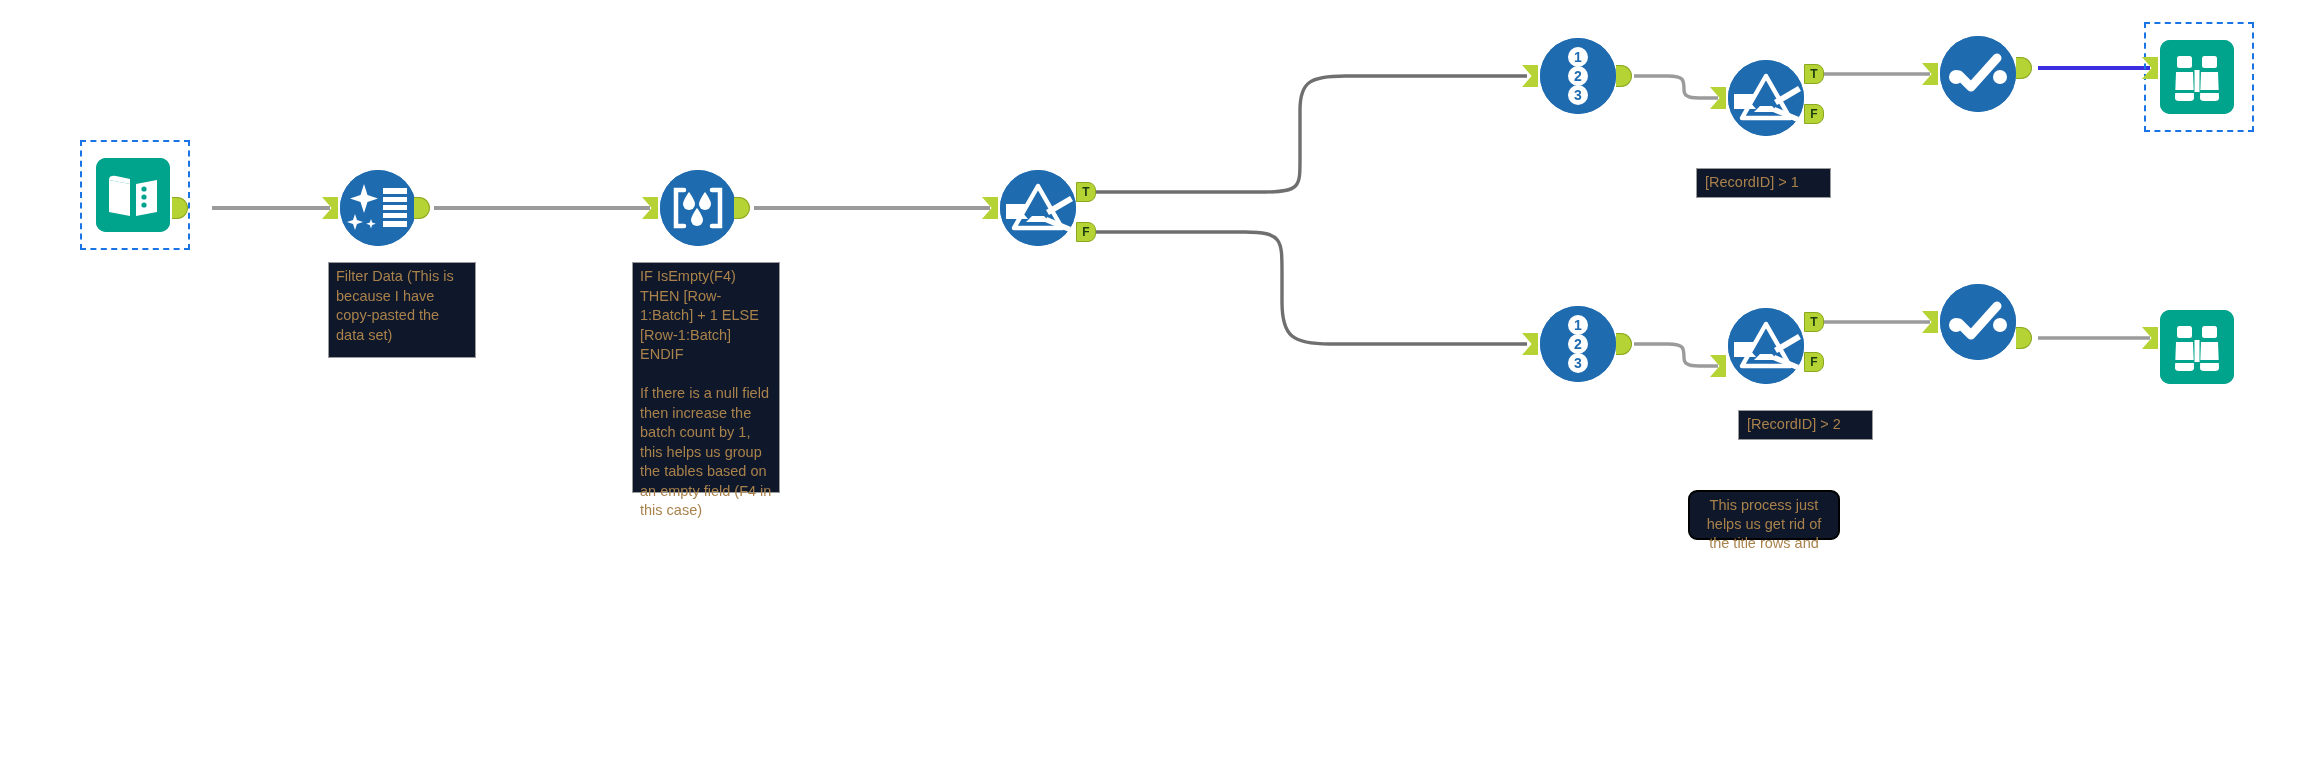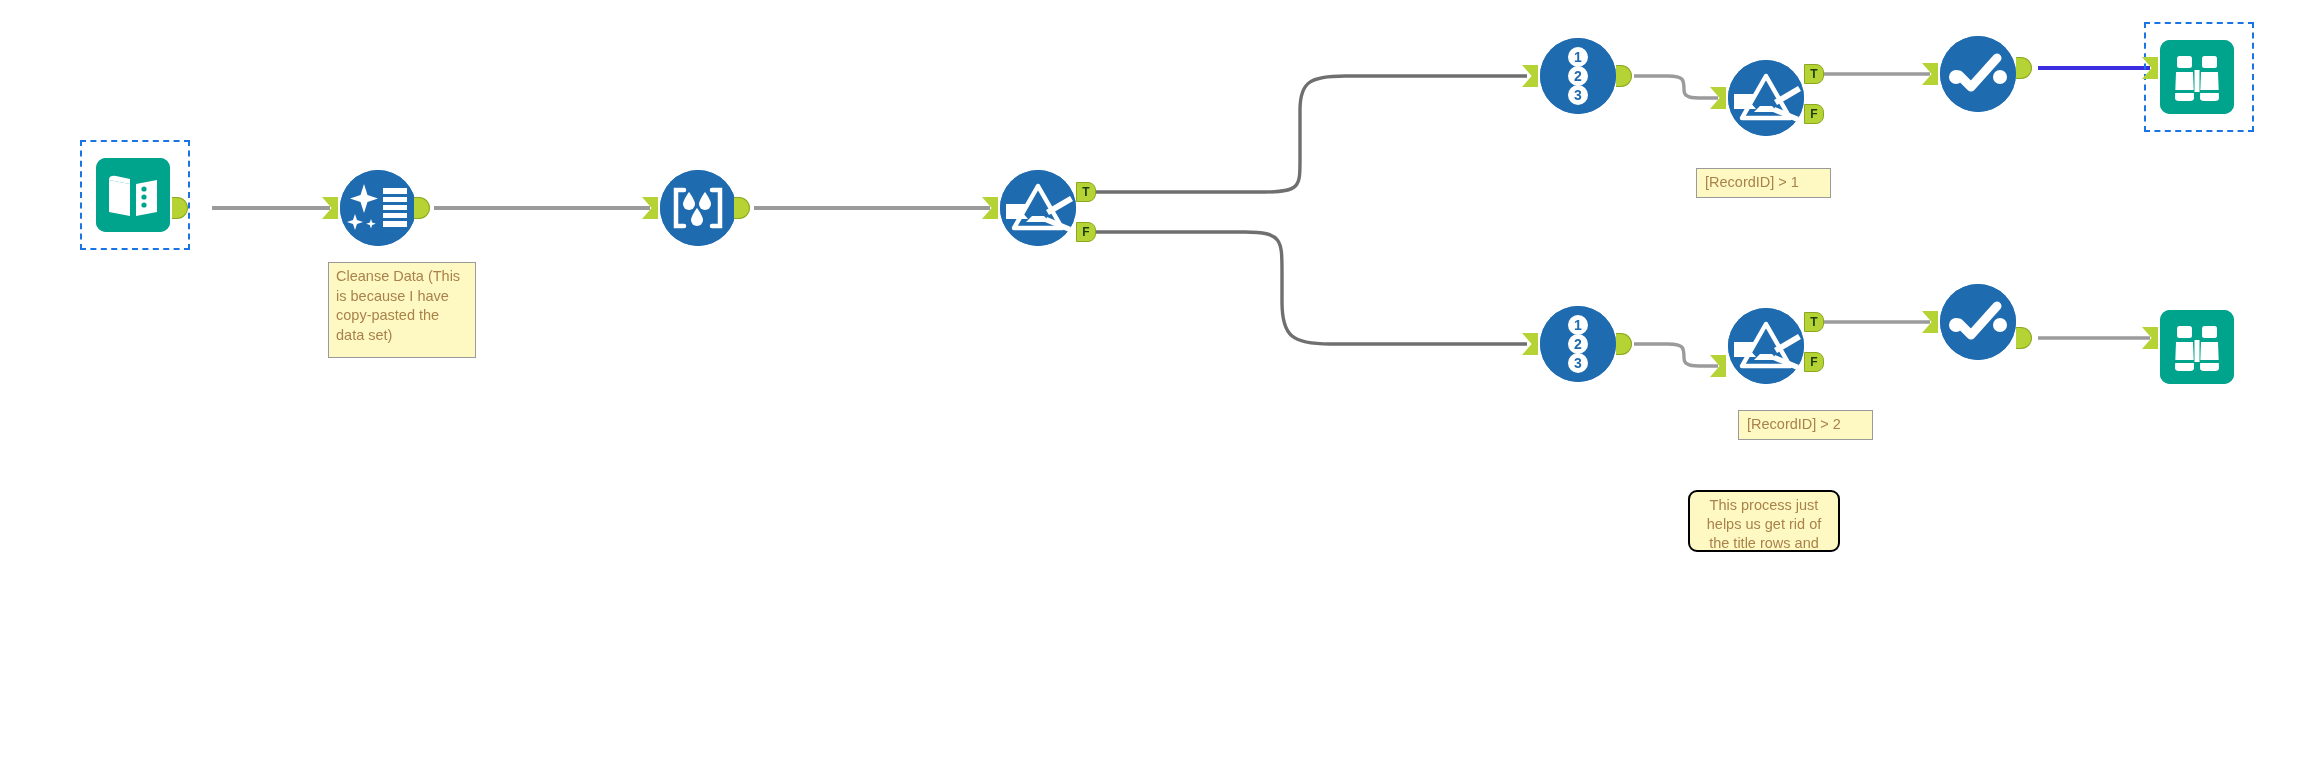--- a/index.html
+++ b/index.html
@@ -74,21 +74,21 @@
     color: #1b3d0f;
     font-size: 12px;
     font-weight: bold;
     line-height: 18px;
     text-align: center;
     font-family: "Liberation Sans", sans-serif;
   }
   
   .note {
     position: absolute;
-    background: #fef9c3;
+    background: #0f172a;
     border: 1px solid #9a9a9a;
     color: #a9824b;
     font-size: 14.5px;
     line-height: 19.5px;
     font-family: "Liberation Sans", sans-serif;
     padding: 4px 6px 5px 7px;
     white-space: pre-wrap;
   }
   .note.rounded {
     border: 2px solid #000000;
@@ -297,23 +297,26 @@
       <rect x="17" y="16" width="15" height="12" rx="2.5" fill="#ffffff"></rect>
       <rect x="42" y="16" width="15" height="12" rx="2.5" fill="#ffffff"></rect>
       <path d="M16 32 L33 32 L34 58 Q34 61 30 61 L19 61 Q15 61 15 58 Z" fill="#ffffff"></path>
       <path d="M58 32 L41 32 L40 58 Q40 61 44 61 L55 61 Q59 61 59 58 Z" fill="#ffffff"></path>
       <rect x="34.5" y="30" width="5" height="22" fill="#ffffff"></rect>
       <rect x="15" y="50" width="19" height="3" fill="#00a38c"></rect>
       <rect x="40" y="50" width="19" height="3" fill="#00a38c"></rect>
     </svg>
   </div>
 
-  <div class="note" style="left:328px; top:262px; width:148px; height:96px;">Cleanse Data (This is because I have copy-pasted the data set)</div>
-
+  <div class="note" style="left:328px; top:262px; width:148px; height:96px;">Filter Data (This is because I have copy-pasted the data set)</div>
+
+  <div class="note" style="left:632px; top:262px; width:148px; height:231px;">IF IsEmpty(F4) THEN [Row-1:Batch] + 1 ELSE [Row-1:Batch] ENDIF
+
+If there is a null field then increase the batch count by 1, this helps us group the tables based on an empty field (F4 in this case)</div>
 
 
   <div class="note single" style="left:1696px; top:168px; width:135px; height:30px;">[RecordID] &gt; 1</div>
 
   <div class="note single" style="left:1738px; top:410px; width:135px; height:30px;">[RecordID] &gt; 2</div>
 
-  <div class="note rounded" style="left:1688px; top:490px; width:152px; height:62px;">This process just helps us get rid of the title rows and</div>
+  <div class="note rounded" style="left:1688px; top:490px; width:152px; height:50px;">This process just helps us get rid of the title rows and</div>
 
 </div>
 
 </body></html>

